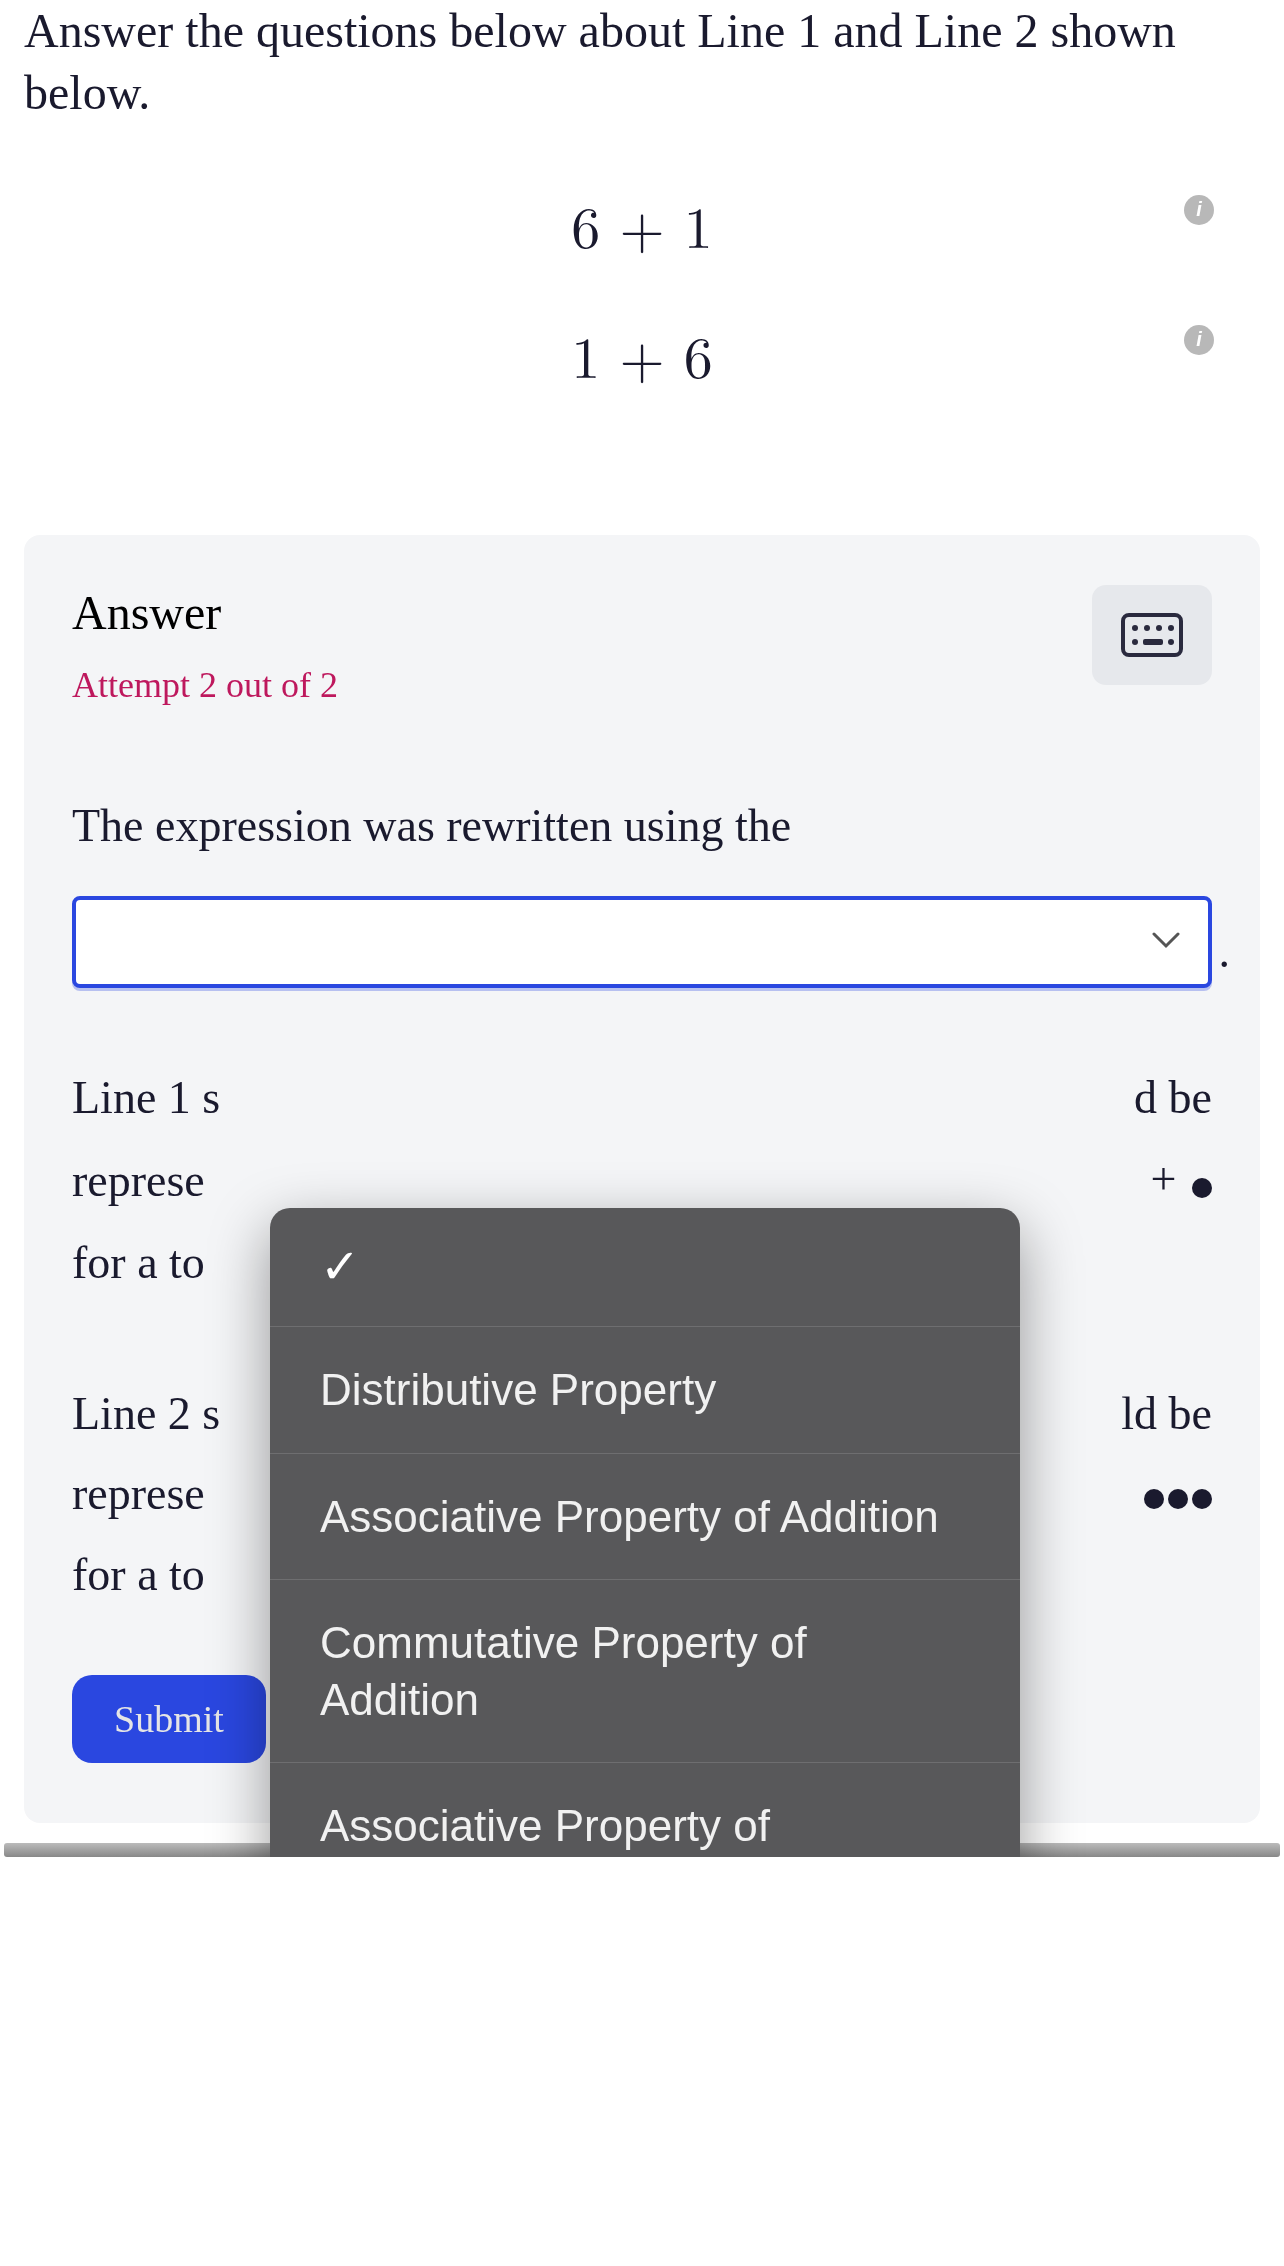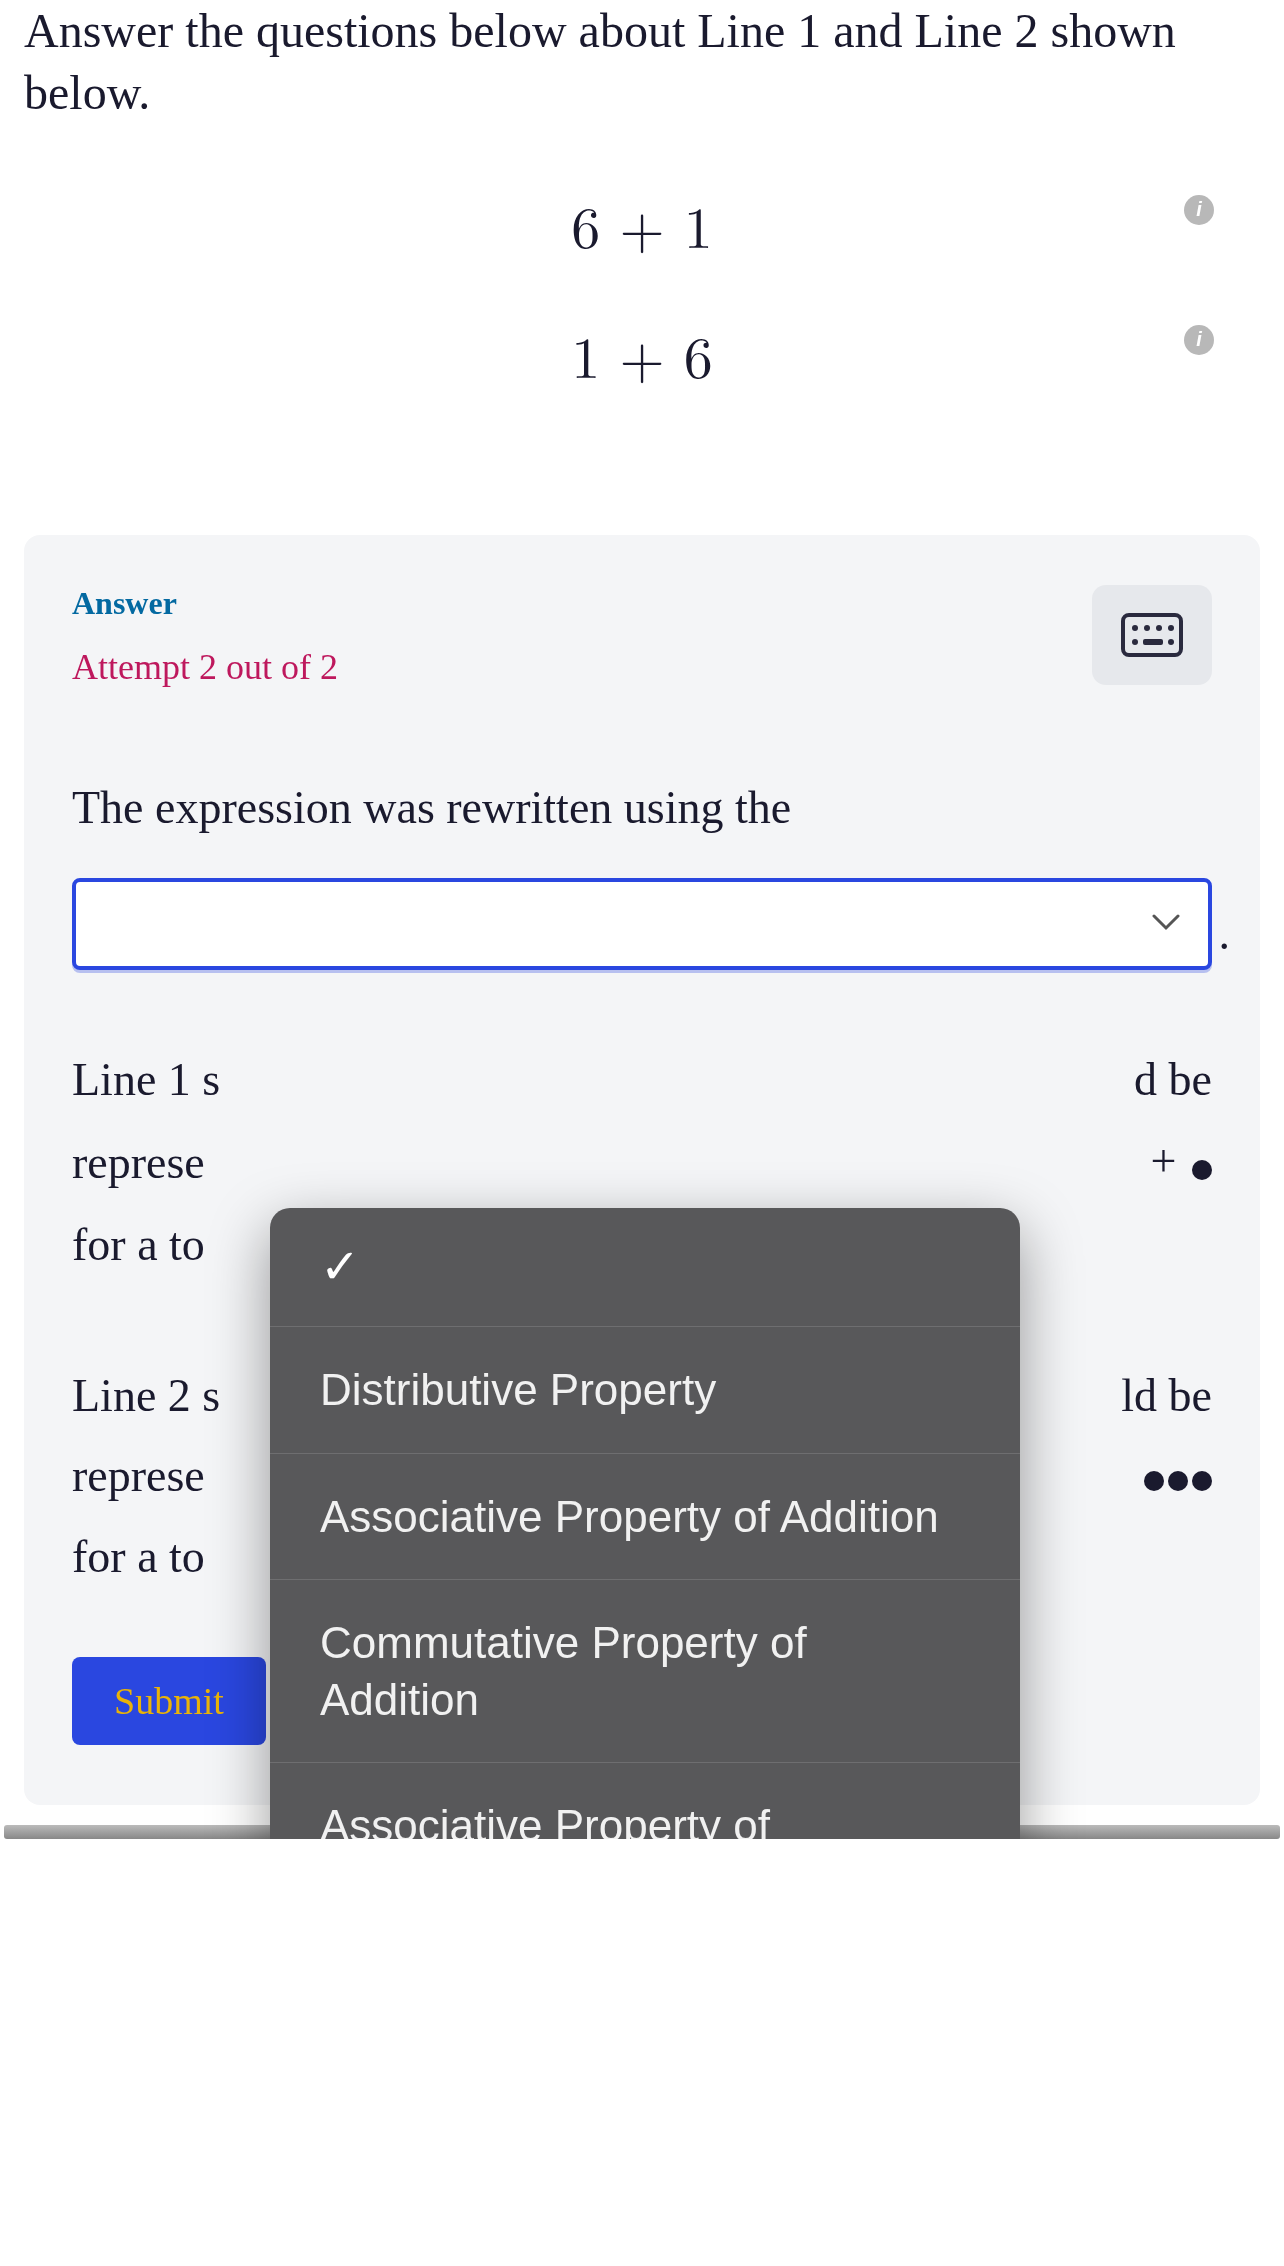--- a/index.html
+++ b/index.html
@@ -52,23 +52,23 @@
     margin: 0 24px;
     padding: 50px 48px 60px 48px;
     position: relative;
   }
   .answer-header {
     display: flex;
     justify-content: space-between;
     align-items: flex-start;
   }
   .answer-title {
-    font-size: 32px;
-    font-weight: bold;
-    color: #0369a1;
+    font-size: 48px;
+    font-weight: normal;
+    color: #000000;
   }
   .attempt-text {
     font-size: 36px;
     color: #be185d;
     margin-top: 24px;
   }
   .keyboard-btn {
     width: 120px;
     height: 100px;
     border-radius: 14px;
@@ -126,26 +126,26 @@
     border-radius: 50%;
     margin-left: 4px;
   }
   .plus-sym {
     font-family: 'Cambria Math', serif;
     font-size: 46px;
   }
   .submit-btn {
     margin-top: 60px;
     background: #2a47e0;
-    color: #eab308;
+    color: #e5e5e5;
     font-size: 38px;
     font-family: Georgia, serif;
     padding: 22px 42px;
     border: none;
-    border-radius: 8px;
+    border-radius: 20px;
     display: inline-block;
   }
   .dropdown-popup {
     position: absolute;
     left: 270px;
     top: 1208px;
     width: 750px;
     background: #58585a;
     border-radius: 20px;
     box-shadow: 0 20px 60px rgba(0,0,0,0.4);

